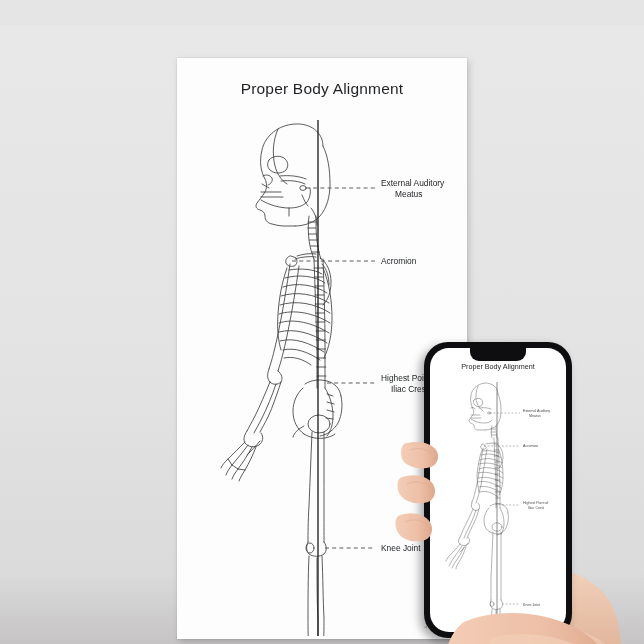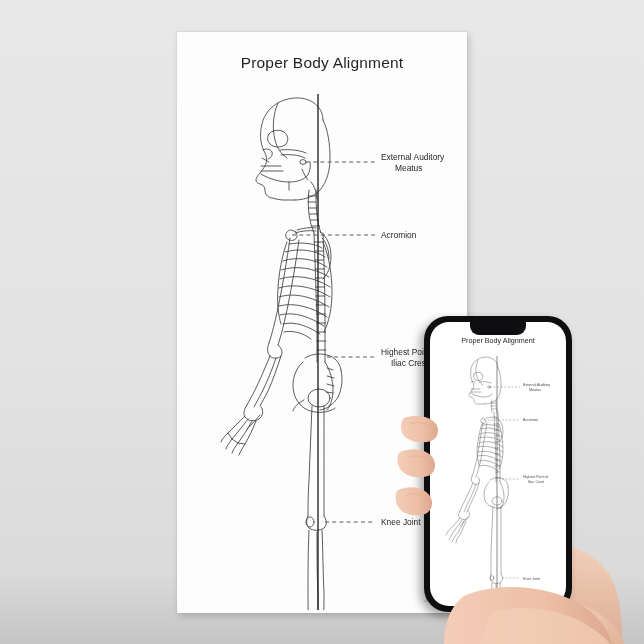--- a/index.html
+++ b/index.html
@@ -2,21 +2,21 @@
 <html><head>
 <meta charset="utf-8">
 <style>
   html,body{margin:0;padding:0;}
   body{
     width:644px;height:644px;overflow:hidden;
     background:#e6e5e5;
     font-family:"Liberation Sans", sans-serif;
     position:relative;
   }
-  #stage{position:absolute;inset:0;}
+  #stage{position:absolute;inset:0;margin-top:26px;}
 
   
   .wall{
     position:absolute;inset:0;
     background:linear-gradient(180deg,#e9e8e8 0%,#e4e3e3 55%,#dedddd 78%,#d9d8d8 100%);
   }
   .wall-shadow{
     position:absolute;left:0;right:0;bottom:0;height:70px;
     background:linear-gradient(180deg,rgba(190,188,188,0) 0%,rgba(182,180,180,.55) 100%);
   }

